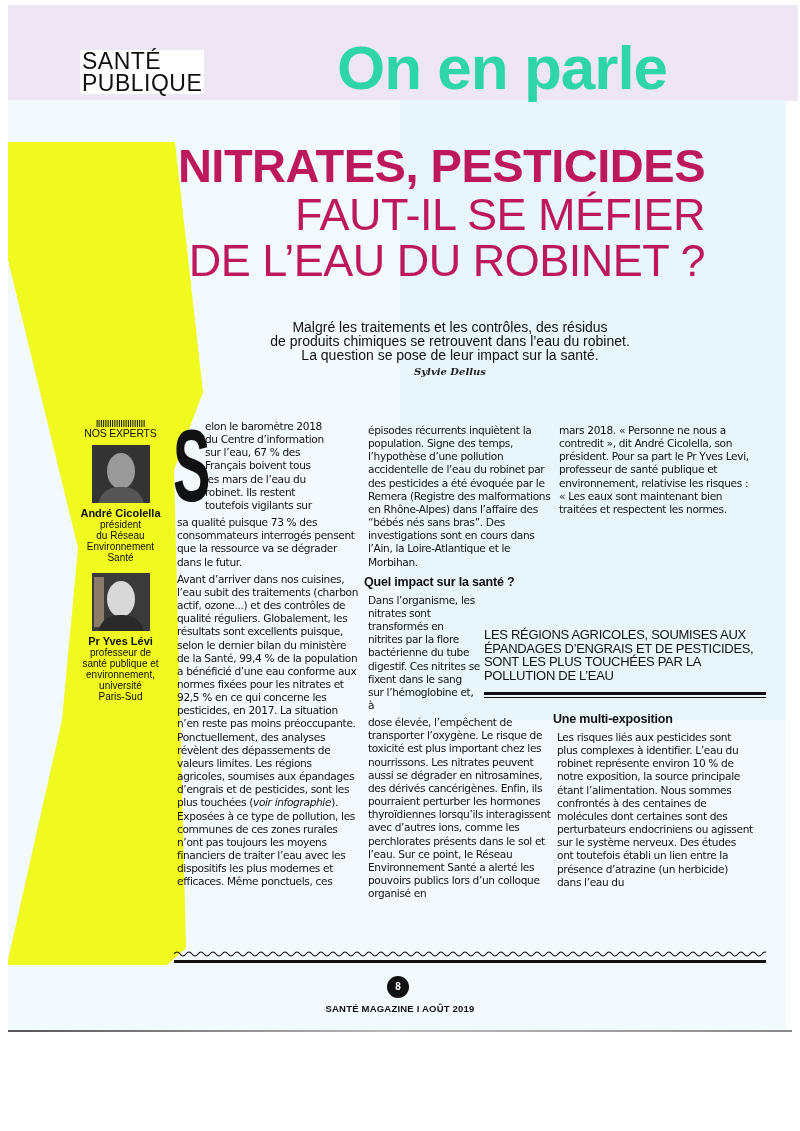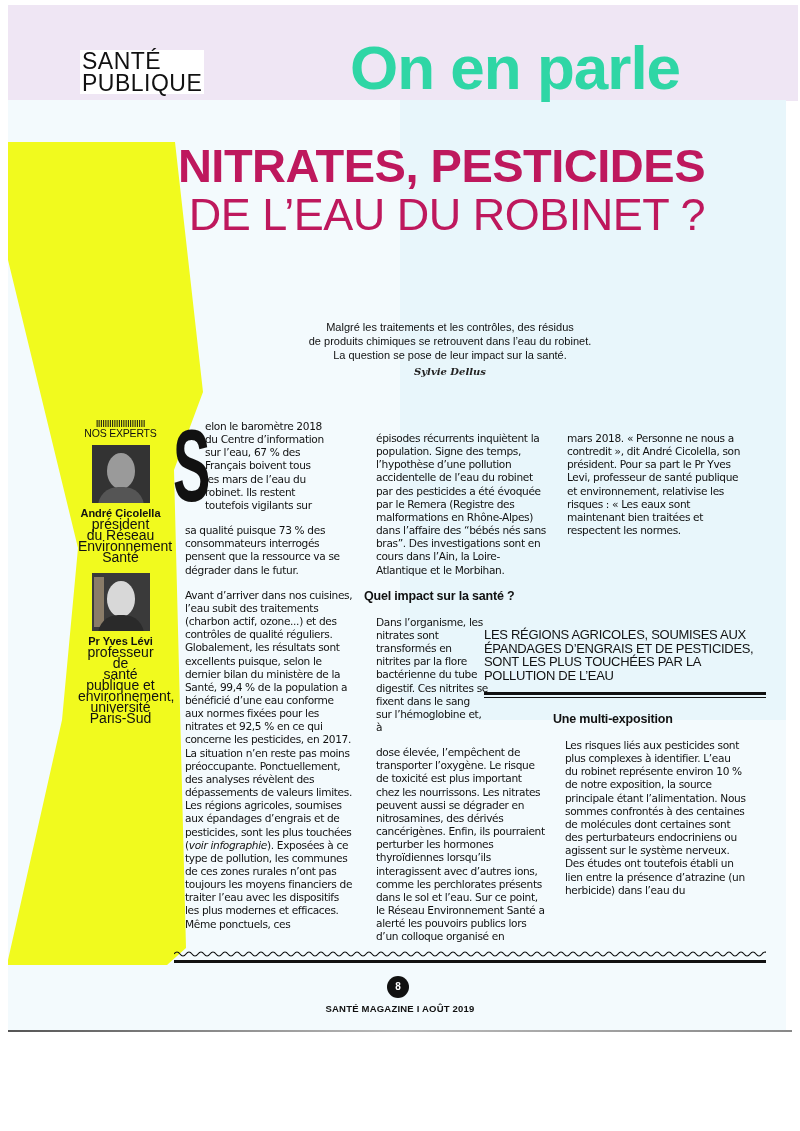--- a/index.html
+++ b/index.html
@@ -8,47 +8,47 @@
 
   .bg-pink { position:absolute; left:8px; top:5px; width:790px; height:96px; background:#efe6f4; }
   .bg-blue { position:absolute; left:8px; top:100px; width:778px; height:930px; background:#f3fafd; }
   .bg-blue2 { position:absolute; left:400px; top:100px; width:386px; height:620px; background:#e8f6fb; }
 
   .yellow { position:absolute; left:0; top:0; width:800px; height:1131px; }
 
   .section-tag { position:absolute; left:80px; top:50px; background:#fff; padding:0 2px;
     font-family:"Liberation Sans", sans-serif; font-size:23px; line-height:22px; letter-spacing:0.5px; color:#111; }
   .section-tag span { display:block; }
-  .on-en-parle { position:absolute; left:350px; top:33px; font-family:"Liberation Sans", sans-serif;
+  .on-en-parle { position:absolute; left:337px; top:33px; font-family:"Liberation Sans", sans-serif;
     font-weight:bold; font-size:62px; line-height:70px; color:#2fd6a5; letter-spacing:-1px; }
 
   .headline { position:absolute; right:95px; top:140px; text-align:right; font-family:"Liberation Sans", sans-serif; color:#be185d; }
   .headline .l1 { font-weight:bold; font-size:47px; line-height:52px; letter-spacing:-0.5px; }
   .headline .l2, .headline .l3 { font-size:45px; line-height:46px; letter-spacing:-0.5px; }
 
   .chapo { position:absolute; left:240px; top:320px; width:420px; text-align:center;
-    font-family:"Liberation Sans", sans-serif; font-size:11px; line-height:14px; color:#111; }
+    font-family:"Liberation Sans", sans-serif; font-size:14px; line-height:14px; color:#111; }
   .byline { position:absolute; left:300px; top:366px; width:300px; text-align:center;
     font-family:"DejaVu Serif", serif; font-style:italic; font-weight:bold; font-size:10px; color:#222; }
 
   .experts { position:absolute; left:78px; top:418px; width:85px; text-align:center; font-family:"Liberation Sans", sans-serif; }
   .experts .bars { font-size:8px; letter-spacing:0; font-weight:bold; line-height:9px; }
   .experts .title { font-weight:normal; font-size:10.5px; line-height:12px; letter-spacing:-0.2px; }
   .photo { width:58px; height:58px; margin:6px auto 4px; background:#333; position:relative; overflow:hidden; }
   .photo .face { position:absolute; left:15px; top:8px; width:28px; height:36px; border-radius:50%; background:#9a9a9a; }
   .photo .body { position:absolute; left:6px; top:42px; width:46px; height:30px; border-radius:20px 20px 0 0; background:#555; }
   .photo.p2 { background:#3a3a3a; }
   .photo.p2 .face { background:#d8d8d8; }
   .photo.p2 .body { background:#2a2a2a; }
   .photo.p2 .shelf { position:absolute; left:2px; top:4px; width:10px; height:50px; background:#8a7c68; }
   .expert-name { font-weight:bold; font-size:11px; line-height:12px; }
-  .expert-role { font-size:14px; line-height:11px; }
+  .expert-role { font-size:10px; line-height:11px; }
 
   .col { position:absolute; font-family:"DejaVu Sans", sans-serif; font-size:10.6px; line-height:13.15px; color:#111; letter-spacing:-0.35px; }
-  .col p { margin:12px; }
+  .col p { margin:4px; }
   .col1 { left:173px; top:420px; width:192px; }
   .col2 { left:364px; top:420px; width:195px; }
   .col3 { left:555px; top:420px; width:200px; }
   .col4 { left:553px; top:712px; width:205px; }
 
   .dropcap { float:left; font-family:"Liberation Sans", sans-serif; font-weight:bold; font-size:102px; line-height:80px; height:88px; margin:6px 6px 0 0; transform:scaleX(0.55); transform-origin:left top; width:26px; }
   .indent-block { padding-left:20px; }
 
   .subhead { font-family:"Liberation Sans", sans-serif; font-weight:bold; font-size:12.5px; line-height:15px; margin-top:6px; letter-spacing:-0.2px; }
 
@@ -75,20 +75,21 @@
 </svg>
 
 <div class="section-tag">
   <span>SANTÉ</span>
   <span>PUBLIQUE</span>
 </div>
 <div class="on-en-parle">On en parle</div>
 
 <div class="headline">
   <div class="l1">NITRATES, PESTICIDES</div>
+  <div class="l2">FAUT-IL SE MÉFIER</div>
   <div class="l3">DE L’EAU DU ROBINET ?</div>
 </div>
 
 <div class="chapo">
   <div>Malgré les traitements et les contrôles, des résidus</div>
   <div>de produits chimiques se retrouvent dans l’eau du robinet.</div>
   <div>La question se pose de leur impact sur la santé.</div>
 </div>
 <div class="byline">Sylvie Dellus</div>
 

